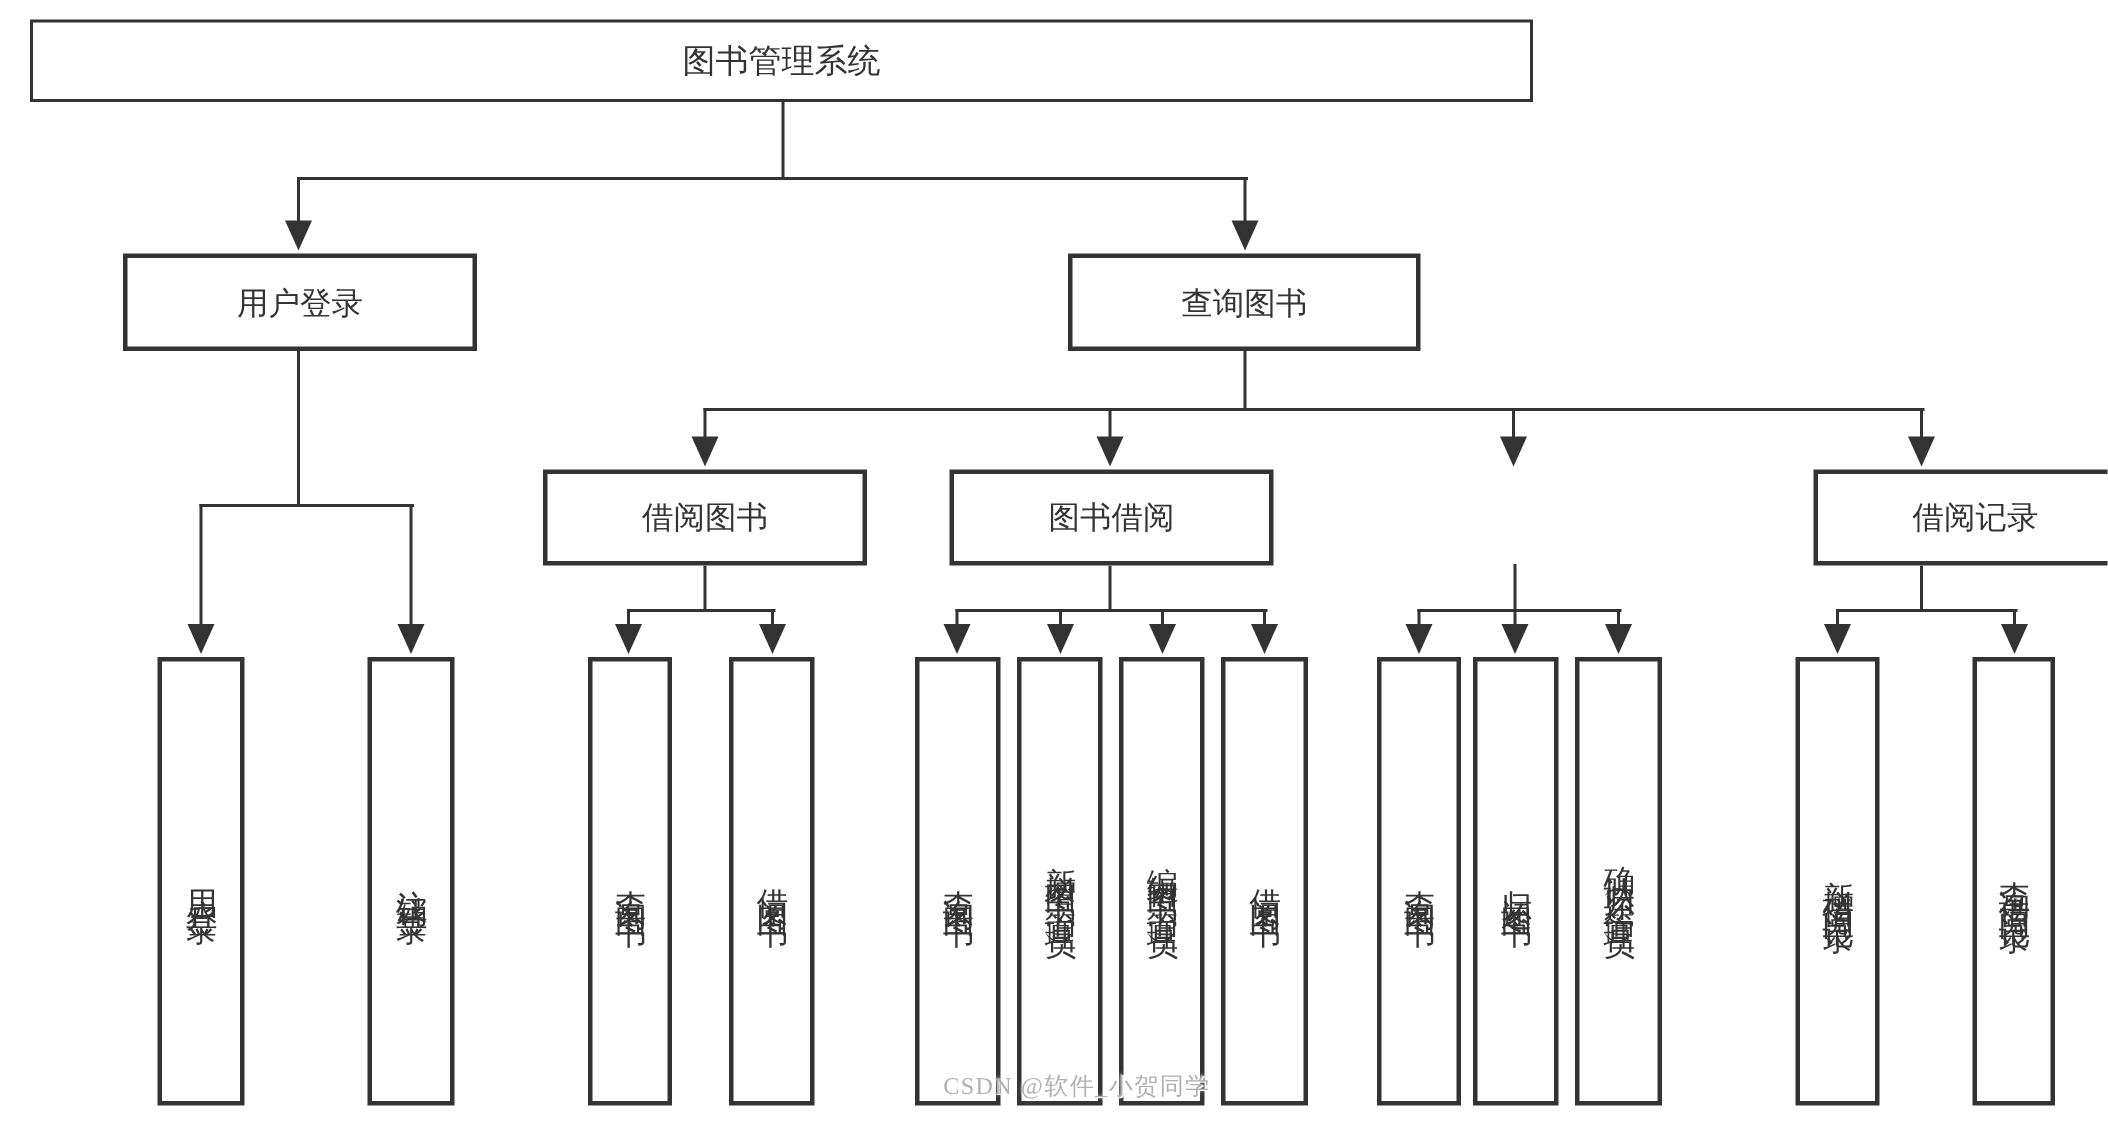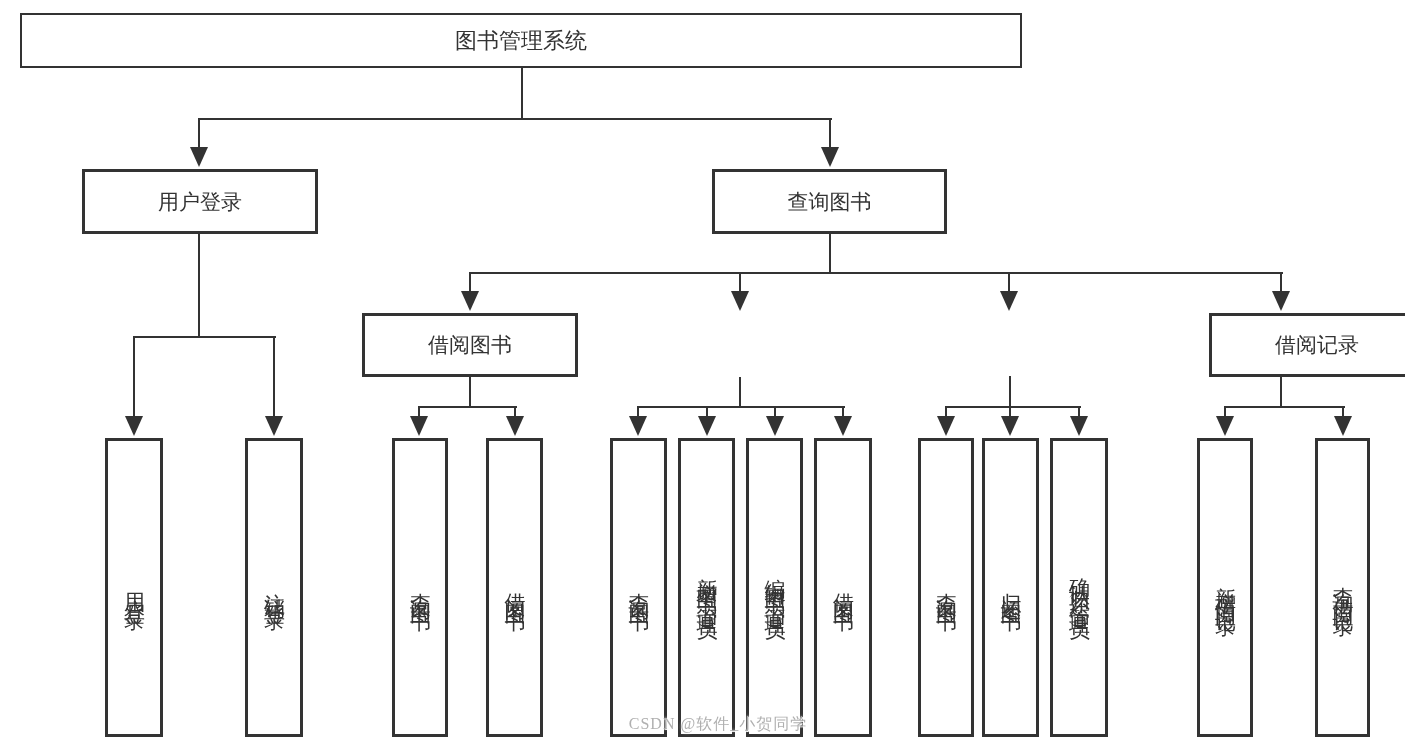--- a/index.html
+++ b/index.html
@@ -130,20 +130,23 @@
   <div class="box mid" style="left:82px;top:169px;width:236px;height:65px;">
     <span>用户登录</span>
   </div>
   <div class="box mid" style="left:712px;top:169px;width:235px;height:65px;">
     <span>查询图书</span>
   </div>
 
   <div class="box mid" style="left:362px;top:313px;width:216px;height:64px;">
     <span>借阅图书</span>
   </div>
+  <div class="box mid" style="left:633px;top:313px;width:216px;height:64px;">
+    <span>图书借阅</span>
+  </div>
   <div class="box mid" style="left:1173px;top:313px;width:216px;height:64px;margin-left:36px;">
     <span>借阅记录</span>
   </div>
 
   <div class="box leaf" style="left:105px;top:438px;width:58px;height:299px;">
     <div class="vtext">用户登录</div>
   </div>
   <div class="box leaf" style="left:245px;top:438px;width:58px;height:299px;">
     <div class="vtext">注销登录</div>
   </div>

